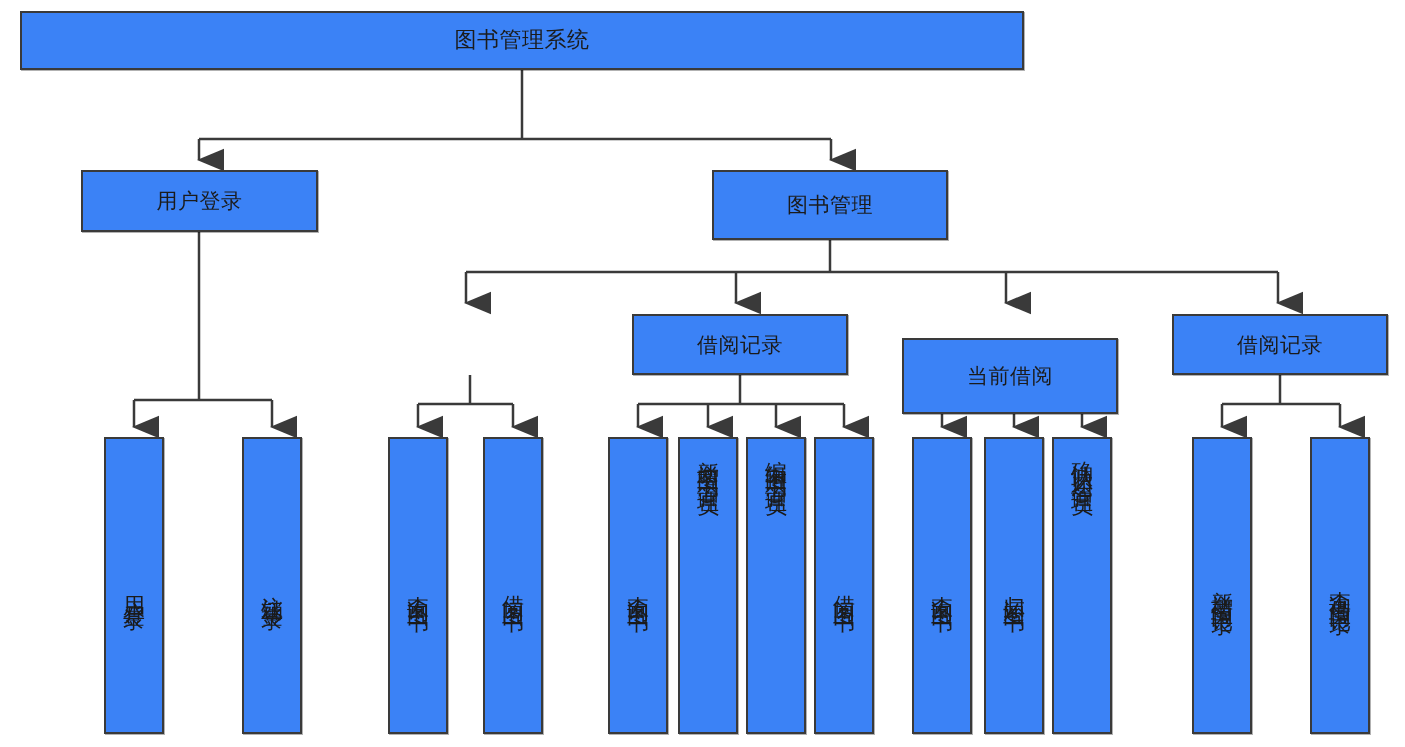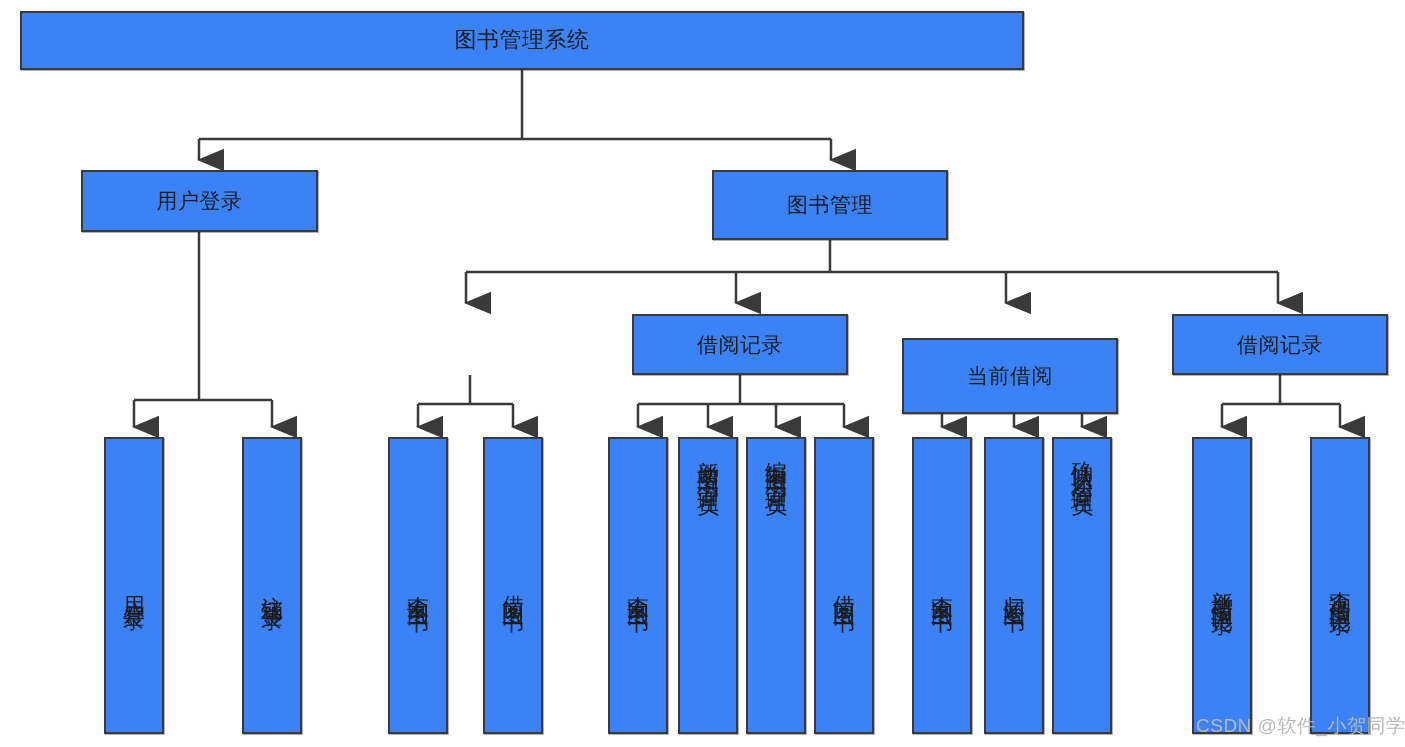--- a/index.html
+++ b/index.html
@@ -161,14 +161,13 @@
   <div class="node leaf topal" style="left:1052px;top:437px;width:60px;height:297px;">
     <span class="label">确认归还（管理员）</span>
   </div>
   <div class="node leaf" style="left:1192px;top:437px;width:60px;height:297px;">
     <span class="label">新增借阅记录</span>
   </div>
   <div class="node leaf" style="left:1310px;top:437px;width:60px;height:297px;">
     <span class="label">查询借阅记录</span>
   </div>
 
-  <div id="watermark">CSDN @软件_小贺同学</div>
 </div>
 
 </body></html>

